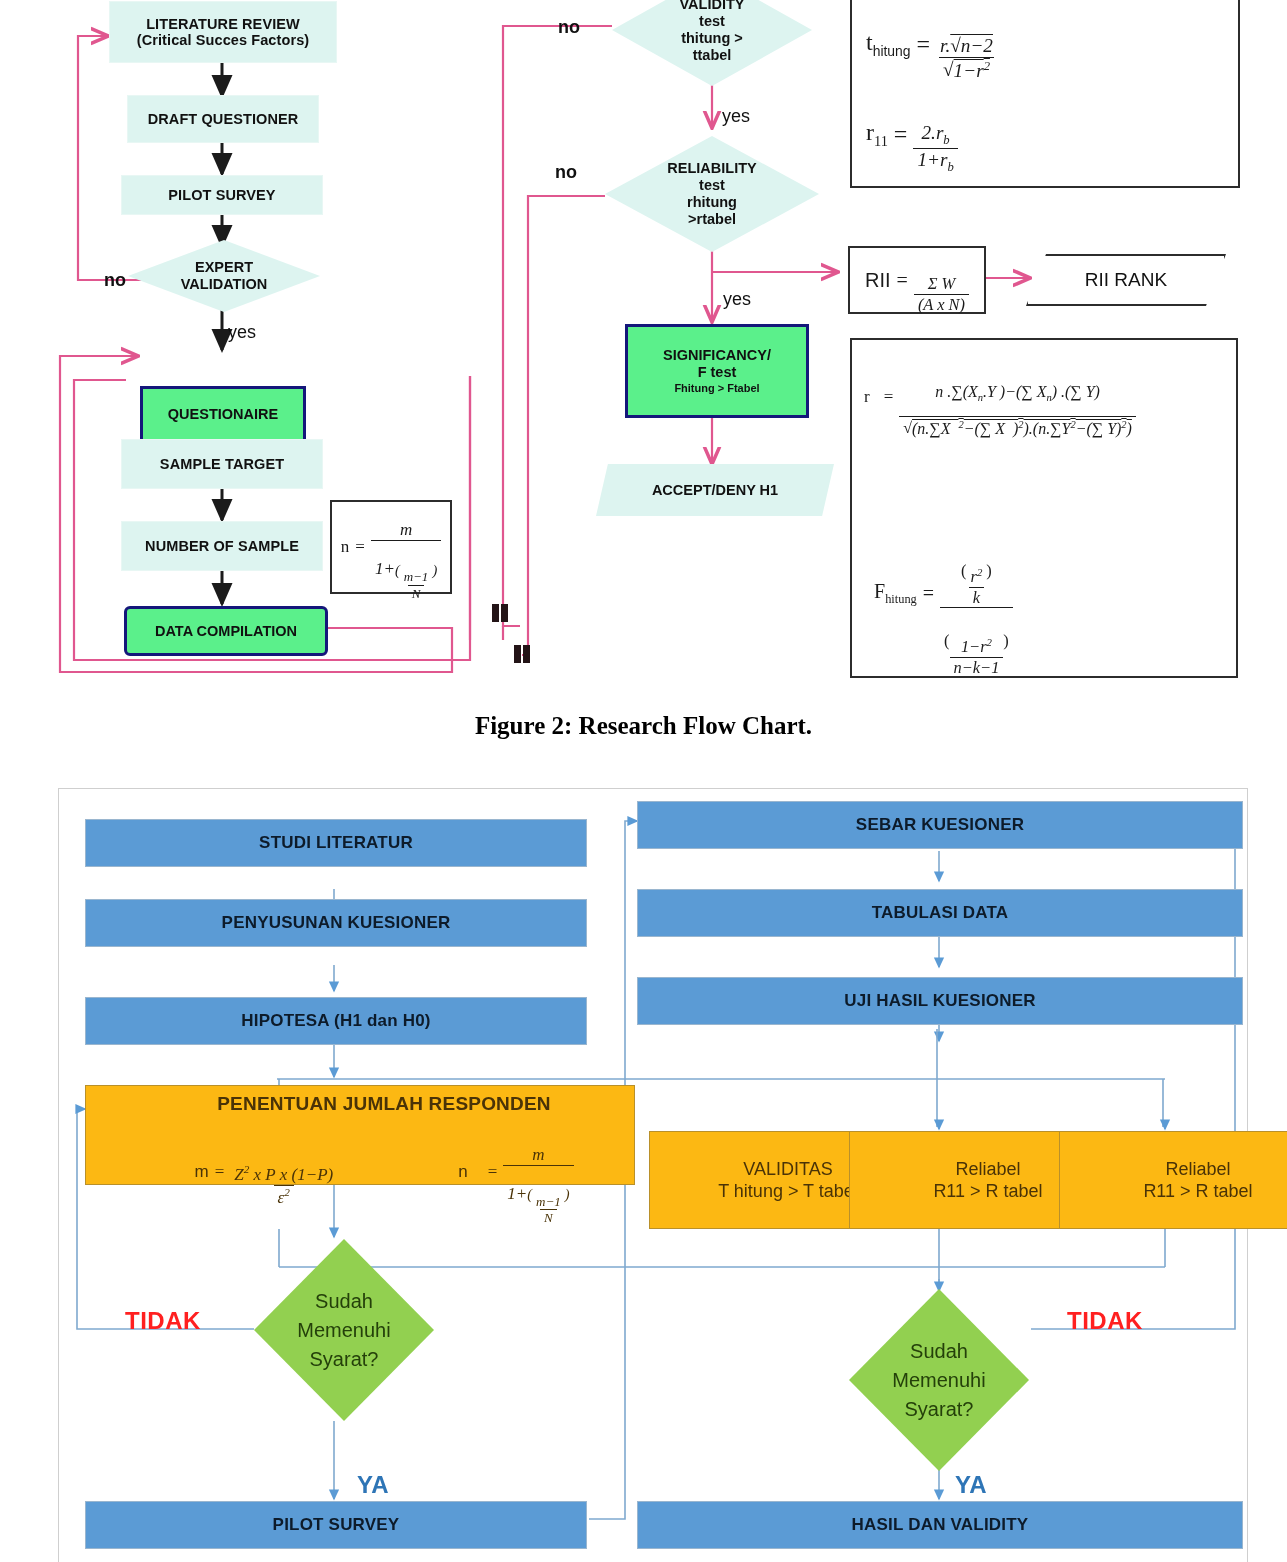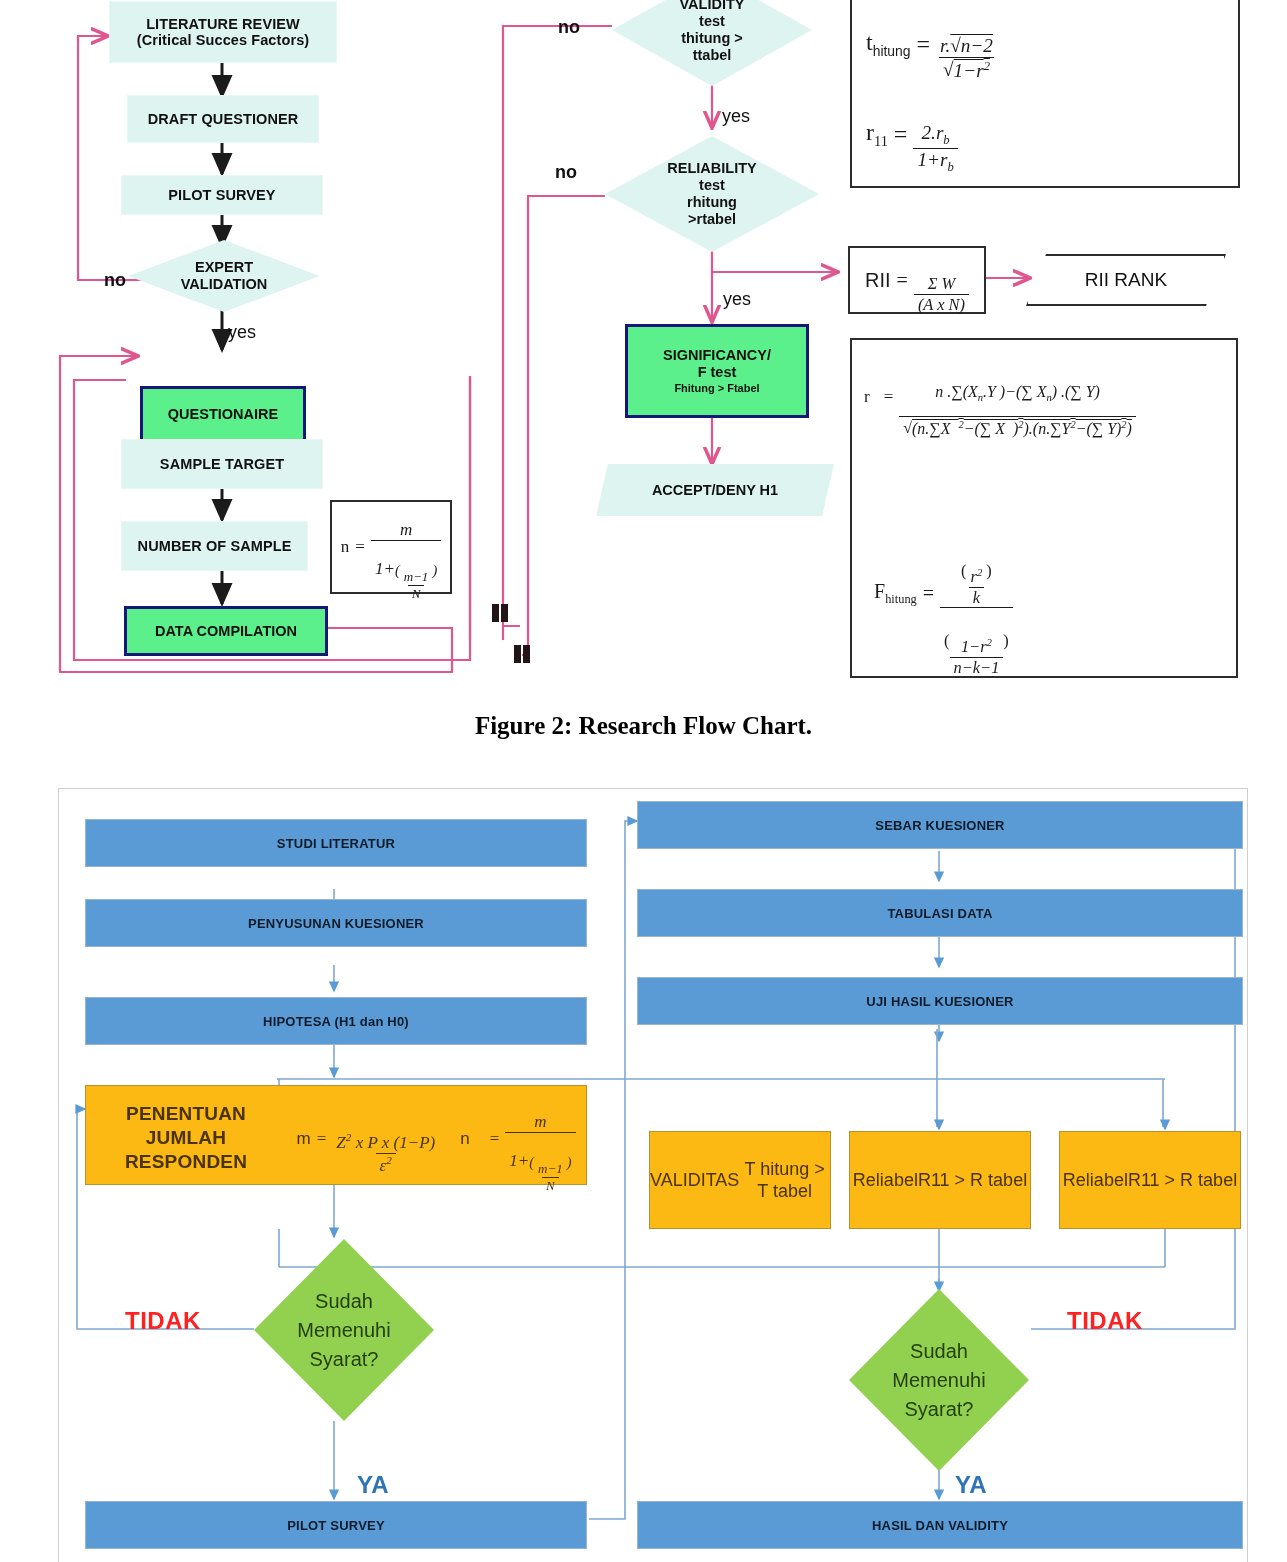--- a/index.html
+++ b/index.html
@@ -47,26 +47,26 @@
   svg.ov{position:absolute;left:0;top:0;pointer-events:none;}
   .cap{
     position:absolute;width:100%;text-align:center;
     font-family:"Liberation Serif",serif;font-weight:bold;font-size:25px;color:#000;
   }
   
   #fig3{left:58px;top:788px;width:1188px;height:774px;border:1px solid #cfcfcf;background:#fff;}
   .blue{
     position:absolute;background:#5b9bd5;border:1px solid #9ab6cf;color:#0d1b2a;
     display:flex;align-items:center;justify-content:center;text-align:center;
-    font-weight:bold;font-size:13px;letter-spacing:.2px;
+    font-weight:bold;font-size:17px;letter-spacing:.2px;
   }
   .orange{
     position:absolute;background:#fcb813;border:1px solid #b9902a;color:#4a3307;
-    display:flex;flex-direction:row;align-items:center;justify-content:center;
-    text-align:center;font-size:18px;line-height:1.25;
+    display:flex;flex-direction:column;align-items:center;justify-content:center;
+    text-align:center;font-size:18px;line-height:1.25;padding-left:48px;
   }
   .gdia{
     position:absolute;background:#92d050;
     clip-path:polygon(50% 0,100% 50%,50% 100%,0 50%);
     display:flex;flex-direction:column;align-items:center;justify-content:center;
     text-align:center;font-size:20px;line-height:1.45;color:#24400a;
   }
   .tidak{position:absolute;color:#ff2020;font-weight:bold;font-size:24px;letter-spacing:.5px;}
   .ya{position:absolute;color:#2e75b6;font-weight:bold;font-size:24px;letter-spacing:.5px;}
   .frm{font-family:"Liberation Serif",serif;}
@@ -146,25 +146,25 @@
   <div class="lbl" style="left:228px;top:322px;font-weight:normal;">yes</div>
 
   <div class="green" style="left:140px;top:354px;width:160px;height:50px;margin-top:32px;">
     <span>QUESTIONAIRE</span>
   </div>
 
   <div class="mint" style="left:122px;top:440px;width:200px;height:48px;">
     <span>SAMPLE TARGET</span>
   </div>
 
-  <div class="mint" style="left:122px;top:522px;width:185px;height:48px;">
+  <div class="mint" style="left:122px;top:522px;width:200px;height:48px;">
     <span>NUMBER OF SAMPLE</span>
   </div>
 
-  <div class="green" style="left:124px;top:606px;width:198px;height:44px;">
+  <div class="green" style="left:124px;top:606px;width:198px;height:44px;border-radius:6px;">
     <span>DATA COMPILATION</span>
   </div>
 
   <div class="fbox" style="left:330px;top:500px;width:118px;height:90px;justify-content:center;">
     <span class="frm eq" style="font-size:17px;">
       <span>n</span>
         <span>=</span>
       <span class="frac">
         <span class="num" style="font-style:italic;">m</span>
         <span class="den" style="font-style:italic;">1+<span style="font-size:.85em;">(<span class="frac" style="font-size:.9em;">

